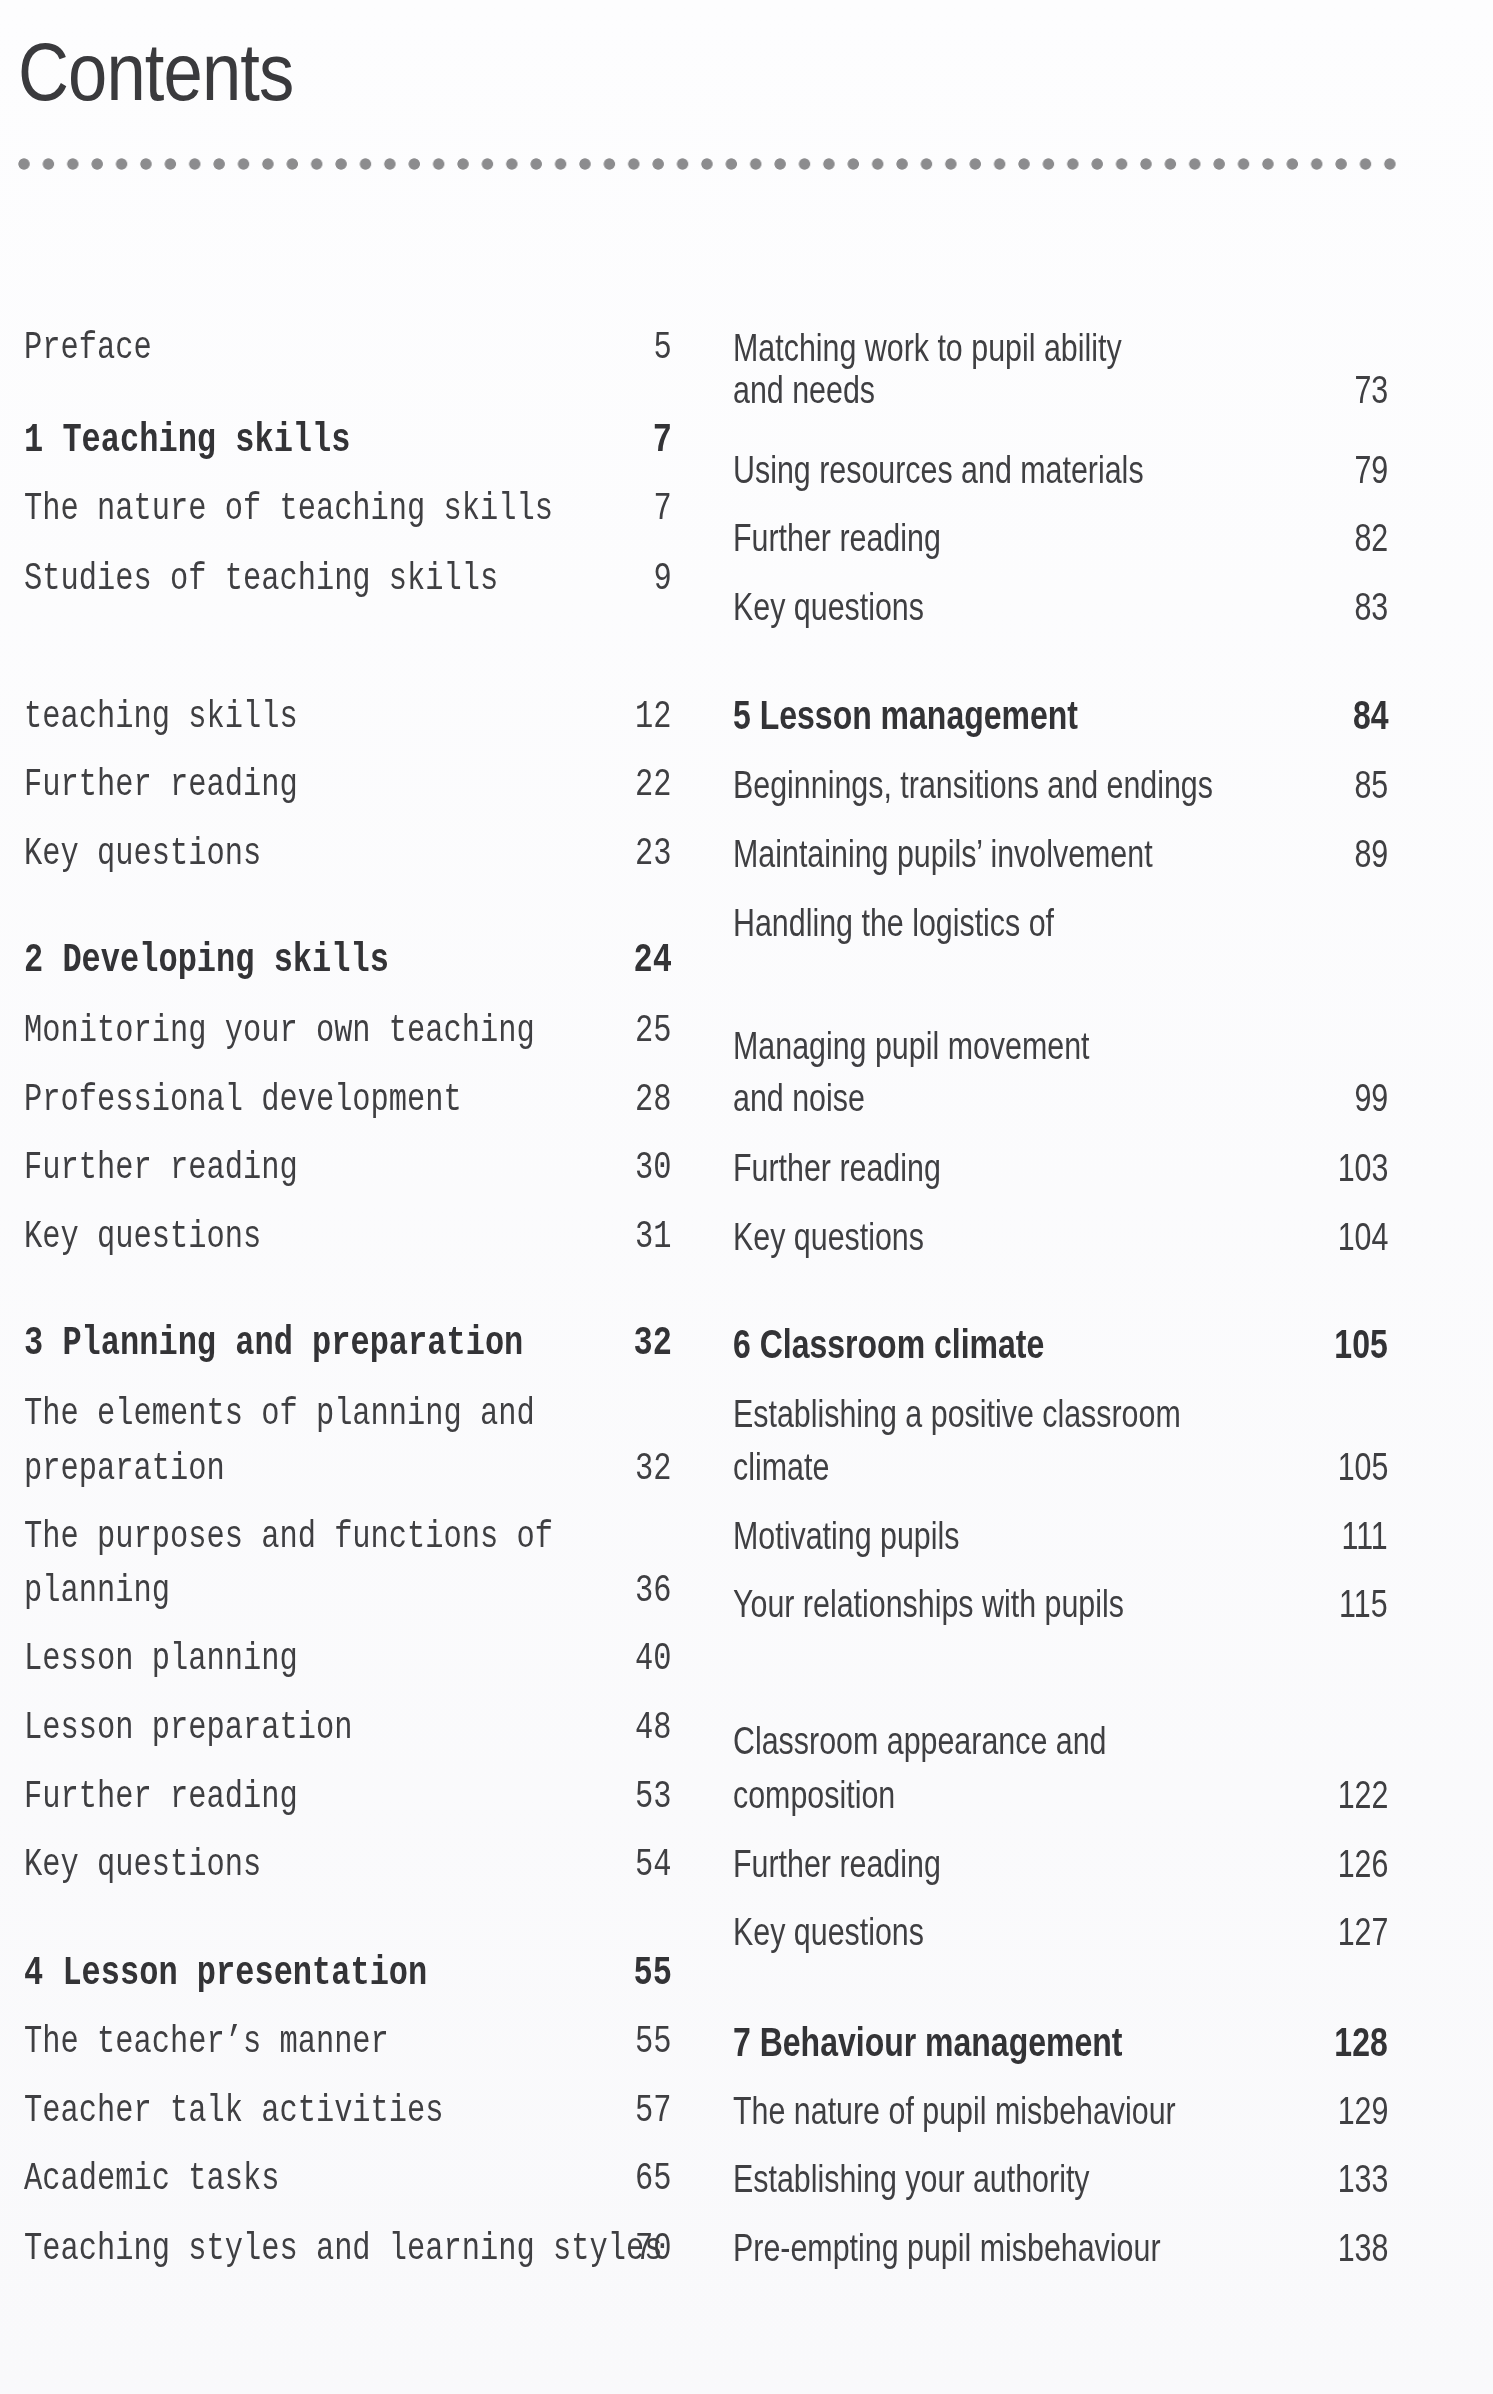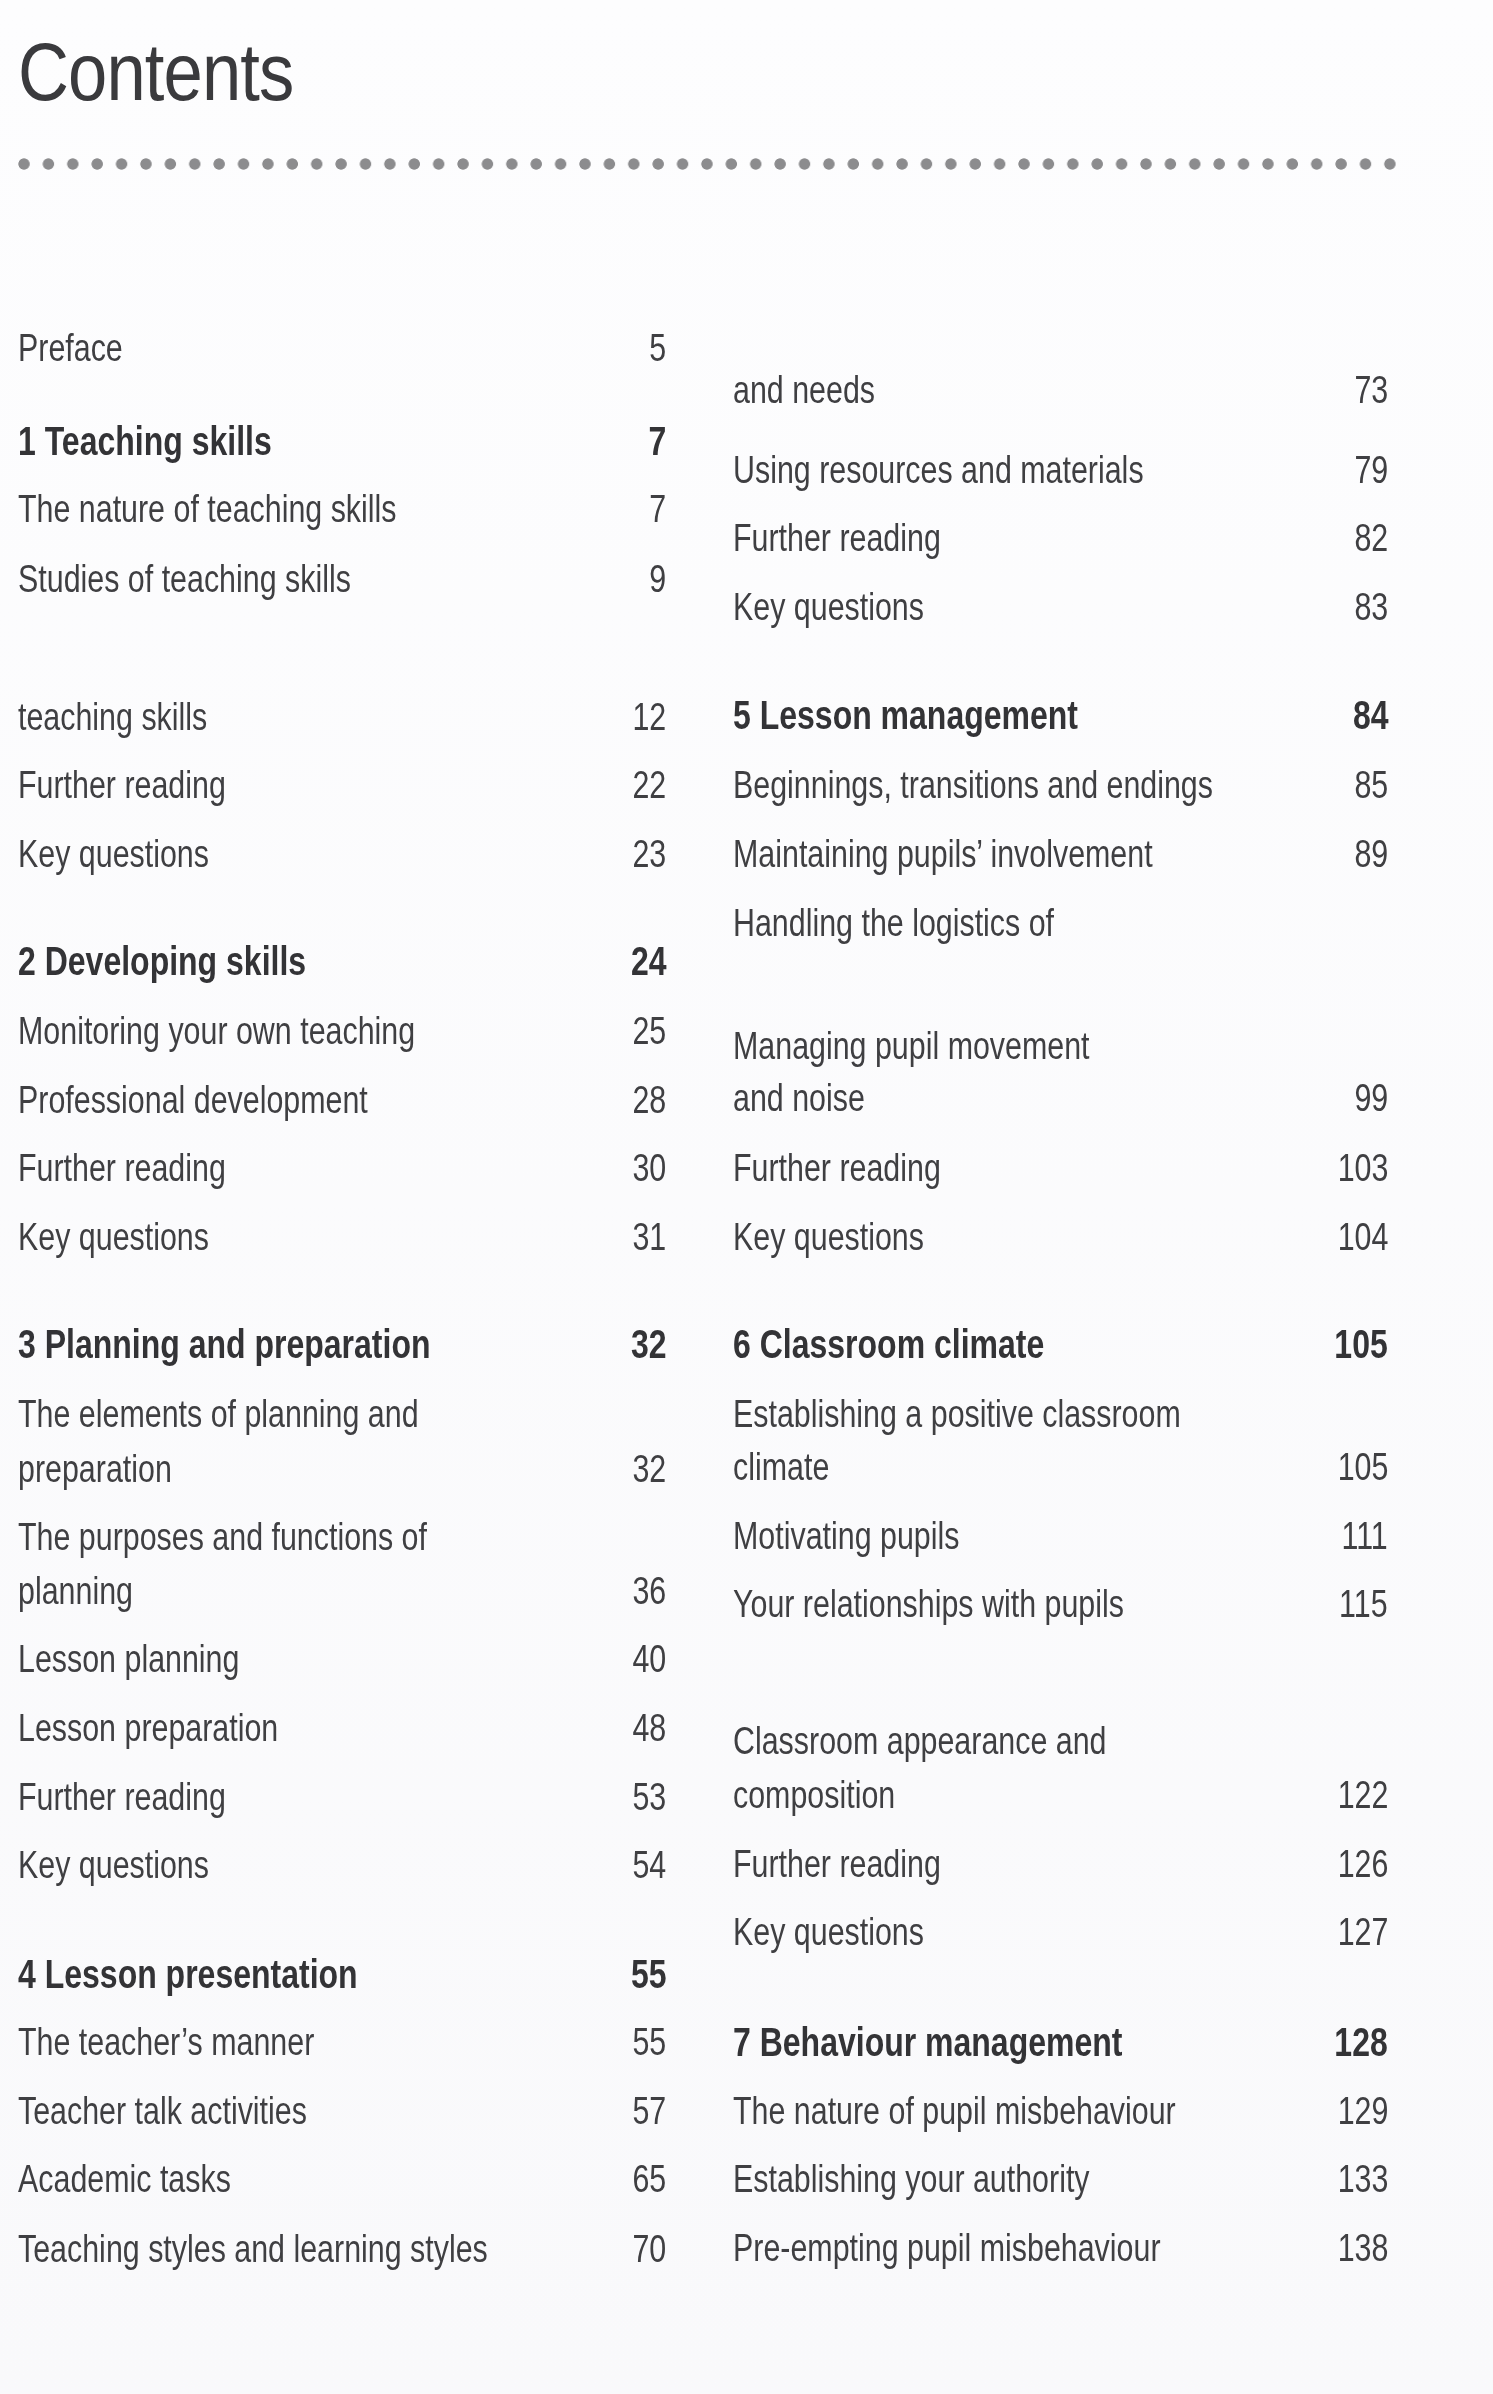--- a/index.html
+++ b/index.html
@@ -43,21 +43,21 @@
     background-image: radial-gradient(circle at 6px 6px, #8c8c8e 5.3px, rgba(0,0,0,0) 6px);
     background-size: 24.4px 12px;
     background-repeat: repeat-x;
   }
   .entry {
     position: absolute;
     height: 46px;
     line-height: 46px;
     white-space: nowrap;
   }
-  .col-left { left: 18px; width: 648px; }
+  .col-left { left: 24px; width: 648px; font-family: Liberation Mono, monospace; }
   .col-right { left: 733px; width: 655px; }
   .label {
     position: absolute;
     left: 0;
     top: 0;
     font-size: 38px;
     transform: scaleX(0.8);
     transform-origin: left center;
     color: #3f3f42;
   }
@@ -182,20 +182,24 @@
   </div>
   <div class="entry col-left" style="top:2156px">
     <span class="label">Academic tasks</span>
     <span class="num">65</span>
   </div>
   <div class="entry col-left" style="top:2226px">
     <span class="label">Teaching styles and learning styles</span>
     <span class="num">70</span>
   </div>
 
+  <div class="entry col-right" style="top:325px">
+    <span class="label">Matching work to pupil ability</span>
+    <span class="num"></span>
+  </div>
   <div class="entry col-right" style="top:367px">
     <span class="label">and needs</span>
     <span class="num">73</span>
   </div>
   <div class="entry col-right" style="top:447px">
     <span class="label">Using resources and materials</span>
     <span class="num">79</span>
   </div>
   <div class="entry col-right" style="top:515px">
     <span class="label">Further reading</span>

